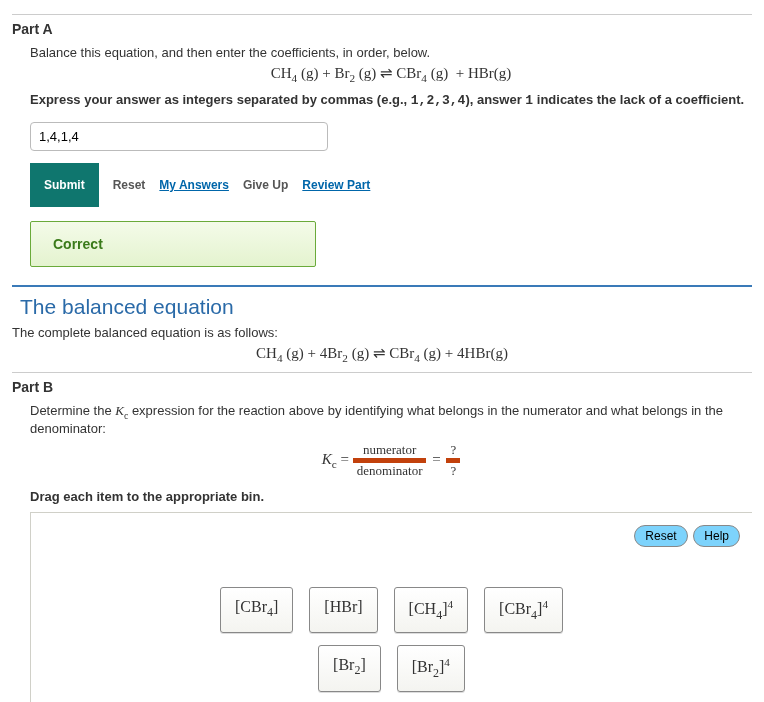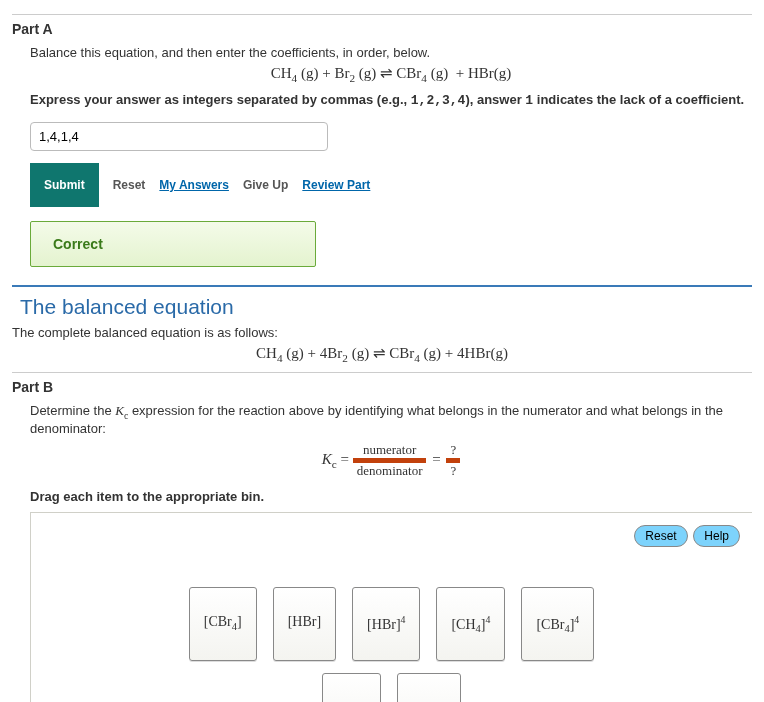--- a/index.html
+++ b/index.html
@@ -142,23 +142,23 @@
   .tile-row {
     display: flex;
     justify-content: center;
     gap: 16px;
     margin-bottom: 12px;
   }
   .tile {
     border: 1px solid #888;
     background: linear-gradient(#fff,#f4f4f0);
     border-radius: 3px;
-    padding: 26px 14px;
+    padding: 10px 14px;
     font-family: Georgia, serif;
-    font-size: 14px;
+    font-size: 16px;
     box-shadow: 0 1px 0 #ddd;
     cursor: move;
   }
   sup { font-size: 0.7em; }
   sub { font-size: 0.75em; }
   .mono-tt { font-family: 'Courier New', monospace; }
 </style>
 </head>
 <body>
 
@@ -219,21 +219,20 @@
 
   <div class="drag-container">
     <div class="top-controls">
       <button class="small-btn">Reset</button>
       <button class="small-btn">Help</button>
     </div>
 
     <div class="tile-row">
         <div class="tile">[CBr<sub>4</sub>]</div>
         <div class="tile">[HBr]</div>
-        <div class="tile">[HBr]<sup>4</sup></div>
         <div class="tile">[CH<sub>4</sub>]<sup>4</sup></div>
         <div class="tile">[CBr<sub>4</sub>]<sup>4</sup></div>
       </div>
     <div class="tile-row">
         <div class="tile">[Br<sub>2</sub>]</div>
         <div class="tile">[Br<sub>2</sub>]<sup>4</sup></div>
       </div>
   </div>
 </div>
 

